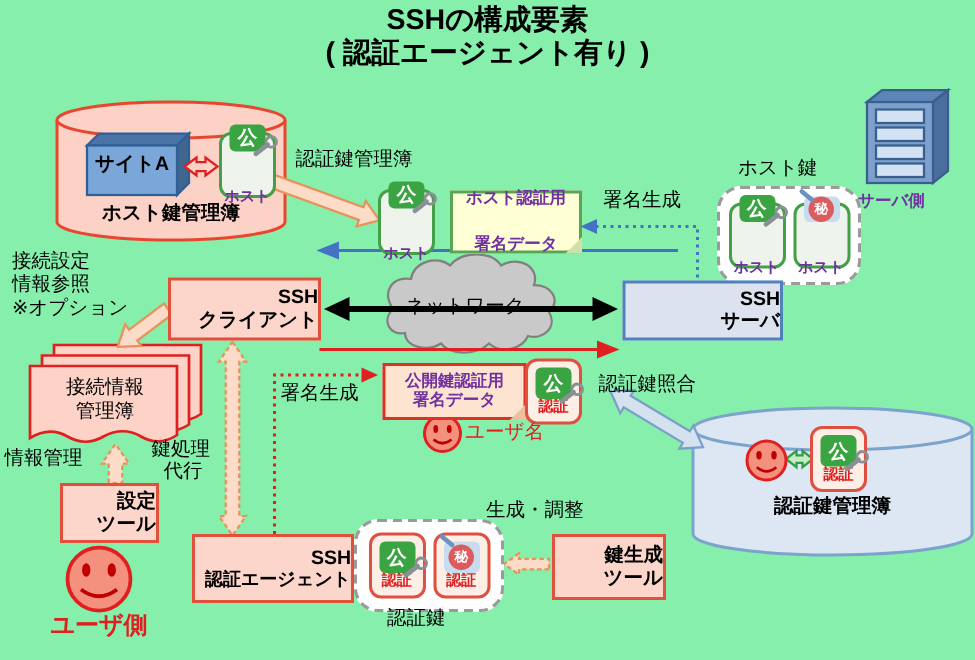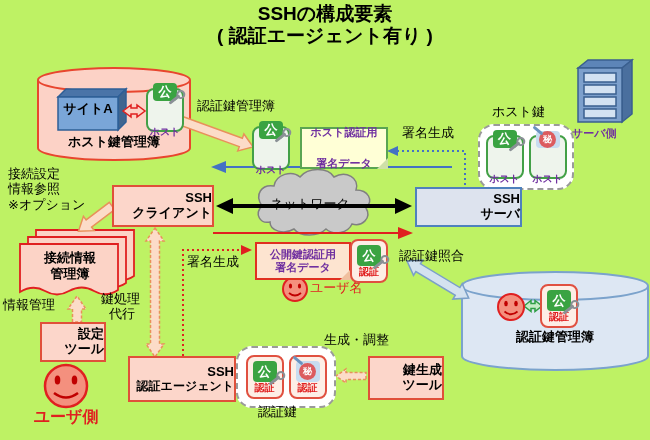--- a/index.html
+++ b/index.html
@@ -1,16 +1,16 @@
 <!DOCTYPE html>
 <html><head>
 <meta charset="utf-8">
 <style>
   html,body{margin:0;padding:0;background:#fff;}
-  #canvas{position:relative;width:650px;height:440px;background:#bef264;overflow:hidden;
+  #canvas{position:relative;width:650px;height:440px;background:#86efac;overflow:hidden;
           font-family:"Liberation Sans","DejaVu Sans",sans-serif;color:#000;}
   .abs{position:absolute;}
   .ttl{left:0;top:3px;width:650px;text-align:center;font-size:19px;font-weight:bold;line-height:1.18;}
   .lbl{font-size:13px;line-height:1.12;white-space:nowrap;}
   .lbl.bold{font-weight:bold;}
   .purple{color:#7030a0;}
   .redtx{color:#e02020;}
   .ctr{text-align:center;}
   .nbox{border:2px solid #e0503a;background:#fcd6ca;display:flex;flex-direction:column;
         align-items:flex-end;justify-content:center;font-weight:bold;font-size:13px;line-height:1.15;
@@ -211,21 +211,21 @@
   <div class="nbox blue abs" style="left:415px;top:187px;width:103px;height:36px;">
     <span>SSH</span>
     <span>サーバ</span>
   </div>
 
   <div class="abs lbl" style="left:8px;top:166px;line-height:1.18;">
     <div>接続設定</div>
     <div>情報参照</div>
     <div>※オプション</div>
   </div>
-  <div class="abs ctr" style="left:22px;top:250px;width:96px;font-size:13px;font-weight:bold;line-height:1.2;">
+  <div class="abs ctr" style="left:22px;top:250px;width:96px;font-size:13px;font-weight:normal;line-height:1.2;">
     <div>接続情報</div>
     <div>管理簿</div>
   </div>
   <div class="abs lbl" style="left:3px;top:298px;">情報管理</div>
   <div class="abs lbl" style="left:101px;top:291px;line-height:1.18;">
     <div>鍵処理</div>
     <div style="padding-left:8px;">代行</div>
   </div>
   <div class="nbox abs" style="left:40px;top:322px;width:62px;height:36px;">
     <span>設定</span>

